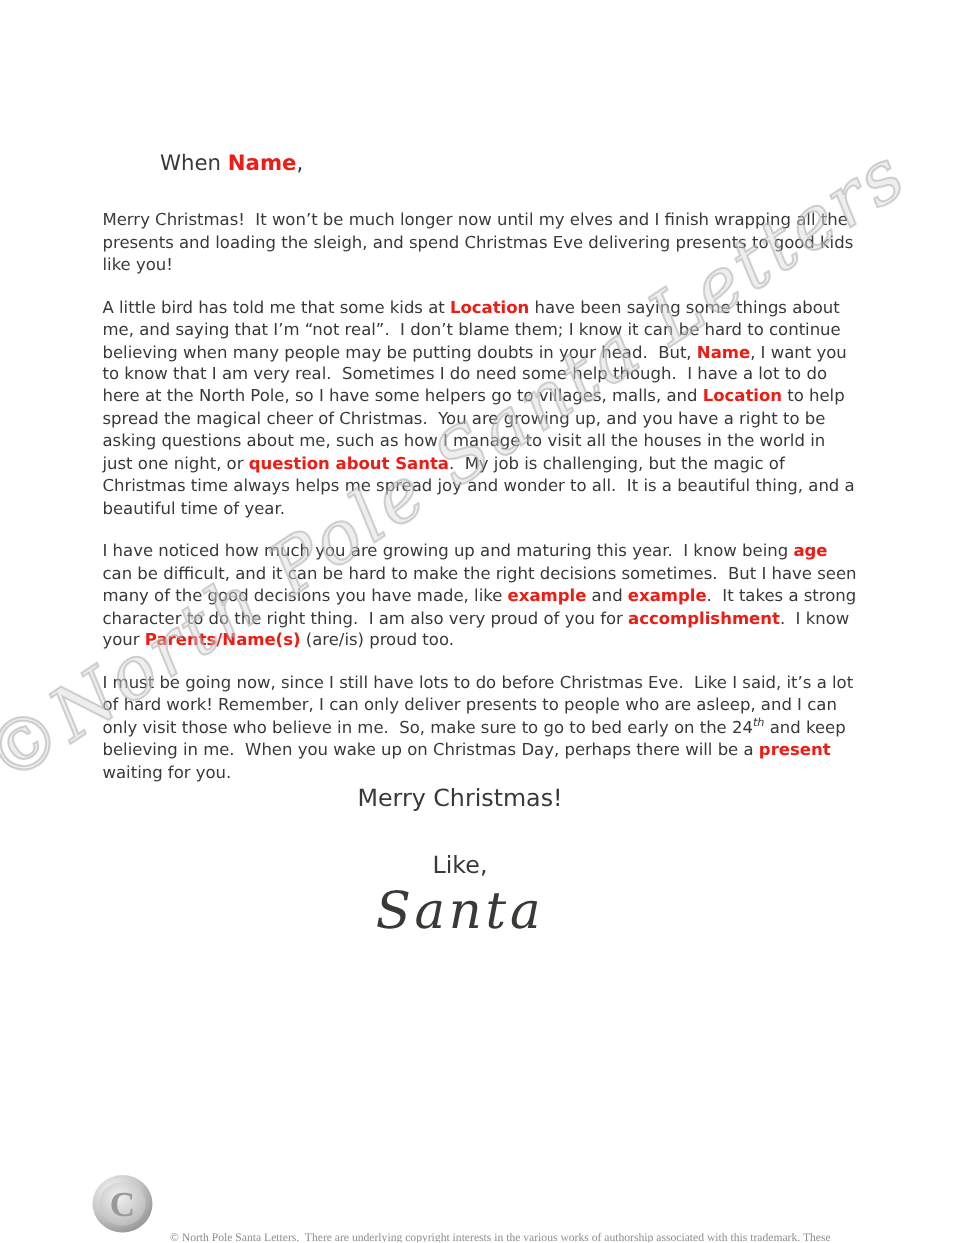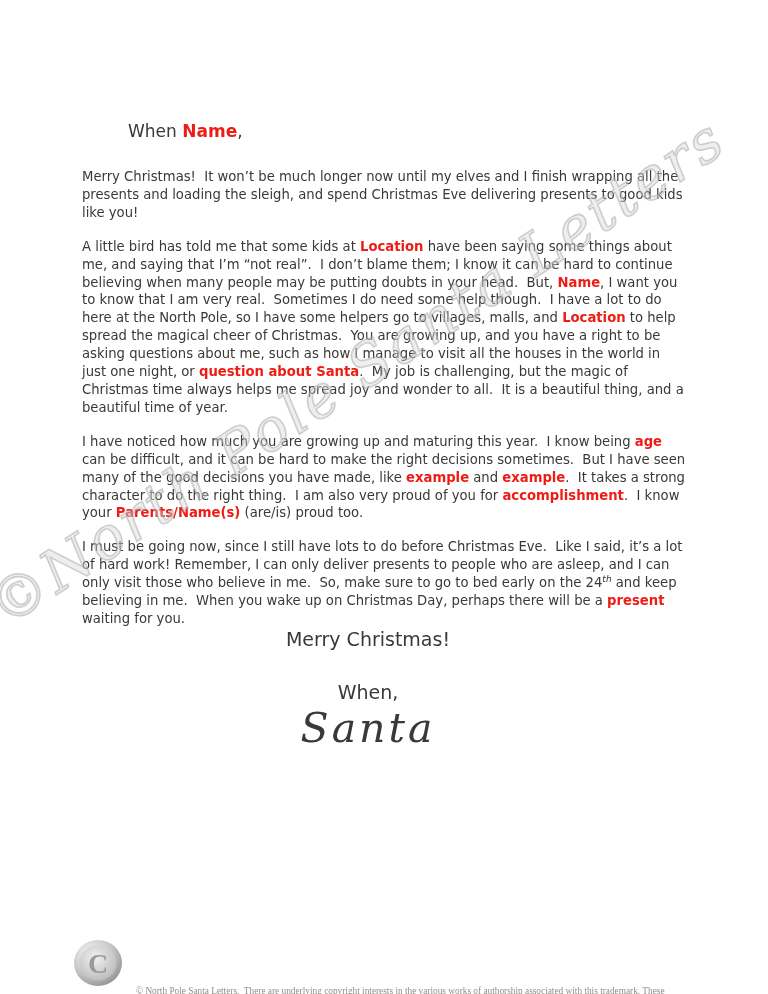--- a/index.html
+++ b/index.html
@@ -42,21 +42,21 @@
 
   <div class="letter">
     <div class="greeting"><span>When </span><span class="ph">Name</span><span>,</span></div>
     <p class="para"><span>Merry Christmas!  It won’t be much longer now until my elves and I finish wrapping all the presents and loading the sleigh, and spend Christmas Eve delivering presents to good kids like you!</span></p>
     <p class="para"><span>A little bird has told me that some kids at </span><span class="ph">Location</span><span> have been saying some things about me, and saying that I’m “not real”.  I don’t blame them; I know it can be hard to continue believing when many people may be putting doubts in your head.  But, </span><span class="ph">Name</span><span>, I want you to know that I am very real.  Sometimes I do need some help though.  I have a lot to do here at the North Pole, so I have some helpers go to villages, malls, and </span><span class="ph">Location</span><span> to help spread the magical cheer of Christmas.  You are growing up, and you have a right to be asking questions about me, such as how I manage to visit all the houses in the world in just one night, or </span><span class="ph">question about Santa</span><span>.  My job is challenging, but the magic of Christmas time always helps me spread joy and wonder to all.  It is a beautiful thing, and a beautiful time of year.</span></p>
     <p class="para"><span>I have noticed how much you are growing up and maturing this year.  I know being </span><span class="ph">age</span><span> can be difficult, and it can be hard to make the right decisions sometimes.  But I have seen many of the good decisions you have made, like </span><span class="ph">example</span><span> and </span><span class="ph">example</span><span>.  It takes a strong character to do the right thing.  I am also very proud of you for </span><span class="ph">accomplishment</span><span>.  I know your </span><span class="ph">Parents/Name(s)</span><span> (are/is) proud too.</span></p>
     <p class="para"><span>I must be going now, since I still have lots to do before Christmas Eve.  Like I said, it’s a lot of hard work! Remember, I can only deliver presents to people who are asleep, and I can only visit those who believe in me.  So, make sure to go to bed early on the 24</span><sup>th</sup><span> and keep believing in me.  When you wake up on Christmas Day, perhaps there will be a </span><span class="ph">present</span><span> waiting for you.</span></p>
   </div>
 
   <div class="merry">Merry Christmas!</div>
-  <div class="love">When,</div>
+  <div class="love">Like,</div>
   <div class="santa">Santa</div>
 
   <div class="watermark">©North Pole Santa Letters</div>
 
   <div class="footer-logo">
     <svg width="50" height="48" viewBox="0 0 50 48" aria-hidden="true">
       <defs>
         <radialGradient id="glo" cx="35%" cy="30%" r="80%">
           <stop offset="0%" stop-color="#f6f6f6"></stop>
           <stop offset="55%" stop-color="#c7c7c7"></stop>

